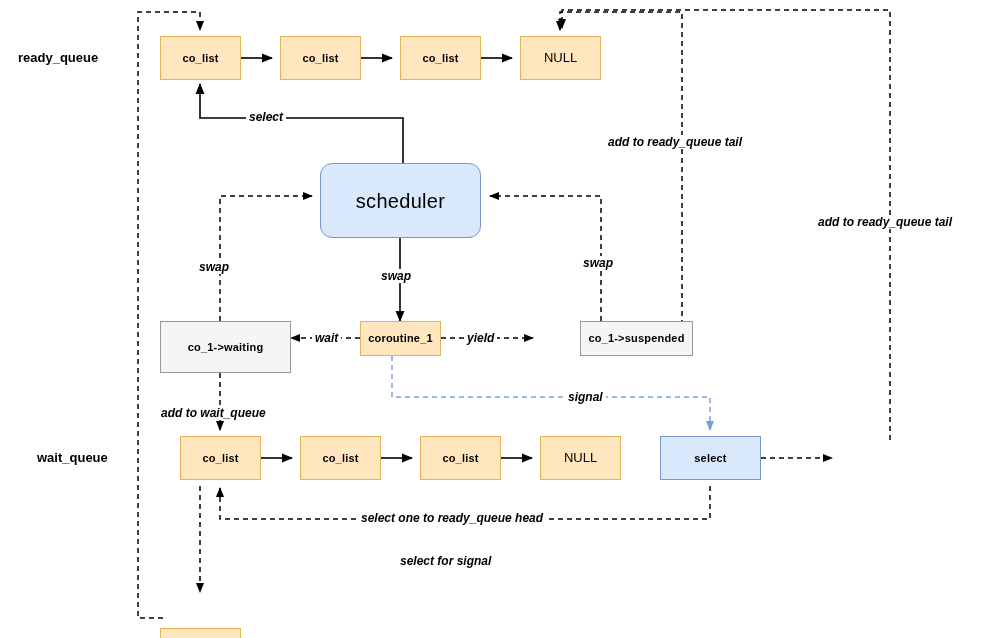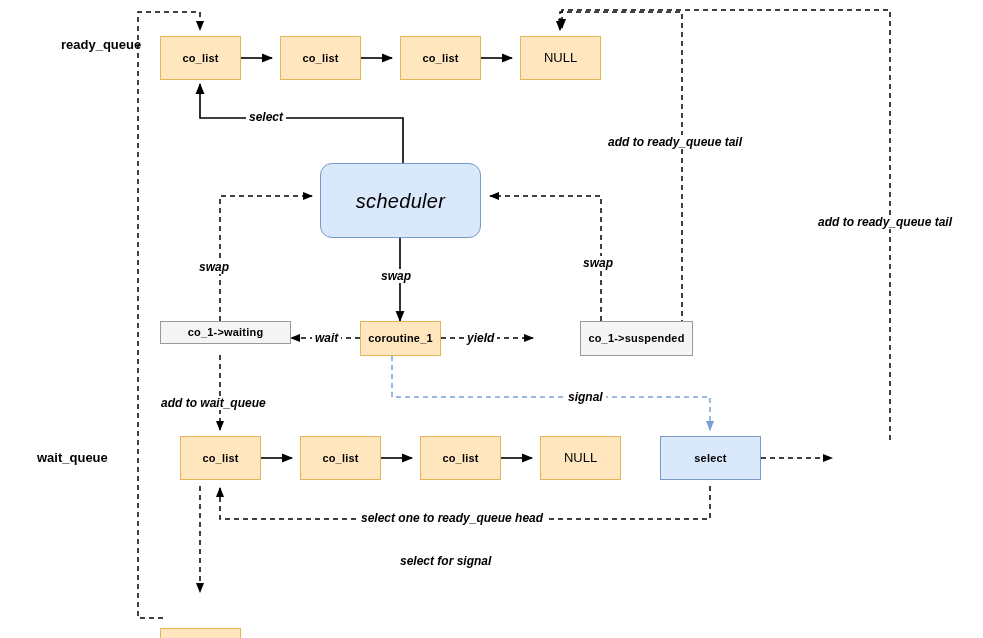--- a/index.html
+++ b/index.html
@@ -47,21 +47,20 @@
   }
   .node.gray {
     background: #f5f5f5;
     border: 1.3px solid #999999;
   }
   .node.scheduler {
     border-radius: 12px;
     font-size: 20px;
     font-weight: normal;
     letter-spacing: 0.3px;
-    font-style: italic;
   }
   .node.null-node {
     font-weight: normal;
     font-size: 13px;
     letter-spacing: 0;
   }
   .row-label {
     position: absolute;
     font-size: 13px;
     font-weight: bold;
@@ -136,48 +135,48 @@
 
       <path d="M 710 486 L 710 519 L 220 519 L 220 488" marker-end="url(#arrow-black)"></path>
     </g>
 
     <g stroke="#7aa0d2" stroke-width="1.5" fill="none" stroke-dasharray="5,4">
 
       <path d="M 392 356 L 392 397 L 710 397 L 710 430" marker-end="url(#arrow-blue)"></path>
     </g>
   </svg>
 
-  <div class="row-label" style="left:18px; top:37px;margin-left:43px;">ready_queue</div>
+  <div class="row-label" style="left:18px; top:50px;">ready_queue</div>
   <div class="row-label" style="left:37px; top:450px;">wait_queue</div>
 
   <div class="node yellow" style="left:160px; top:36px; width:81px; height:44px;">co_list</div>
   <div class="node yellow" style="left:280px; top:36px; width:81px; height:44px;">co_list</div>
   <div class="node yellow" style="left:400px; top:36px; width:81px; height:44px;">co_list</div>
   <div class="node yellow null-node" style="left:520px; top:36px; width:81px; height:44px;">NULL</div>
 
   <div class="node blue scheduler" style="left:320px; top:163px; width:161px; height:75px;">scheduler</div>
 
-  <div class="node gray" style="left:160px; top:321px; width:131px; height:23px;">co_1-&gt;waiting</div>
+  <div class="node gray" style="left:160px; top:321px; width:131px; height:52px;">co_1-&gt;waiting</div>
   <div class="node yellow" style="left:360px; top:321px; width:81px; height:35px;">coroutine_1</div>
   <div class="node gray" style="left:540px; top:321px; width:113px; height:35px;margin-left:40px;">co_1-&gt;suspended</div>
 
   <div class="node yellow" style="left:180px; top:436px; width:81px; height:44px;">co_list</div>
   <div class="node yellow" style="left:300px; top:436px; width:81px; height:44px;">co_list</div>
   <div class="node yellow" style="left:420px; top:436px; width:81px; height:44px;">co_list</div>
   <div class="node yellow null-node" style="left:540px; top:436px; width:81px; height:44px;">NULL</div>
   <div class="node blue" style="left:660px; top:436px; width:101px; height:44px;">select</div>
 
   <div class="node yellow" style="left:160px; top:596px; width:81px; height:42px;margin-top:32px;">wait_co</div>
 
   <div class="edge-label" style="left:246px; top:110px;">select</div>
   <div class="edge-label" style="left:605px; top:135px;">add to ready_queue tail</div>
   <div class="edge-label" style="left:815px; top:215px;">add to ready_queue tail</div>
   <div class="edge-label" style="left:196px; top:260px;">swap</div>
   <div class="edge-label" style="left:378px; top:269px;">swap</div>
   <div class="edge-label" style="left:580px; top:256px;">swap</div>
   <div class="edge-label" style="left:312px; top:331px;">wait</div>
   <div class="edge-label" style="left:464px; top:331px;">yield</div>
-  <div class="edge-label" style="left:158px; top:396px;text-align:right;">add to wait_queue</div>
+  <div class="edge-label" style="left:158px; top:406px;text-align:right;">add to wait_queue</div>
   <div class="edge-label" style="left:565px; top:390px;">signal</div>
   <div class="edge-label" style="left:358px; top:511px;">select one to ready_queue head</div>
   <div class="edge-label plain" style="left:397px; top:554px;">select for signal</div>
 
 </div>
 
 </body></html>

